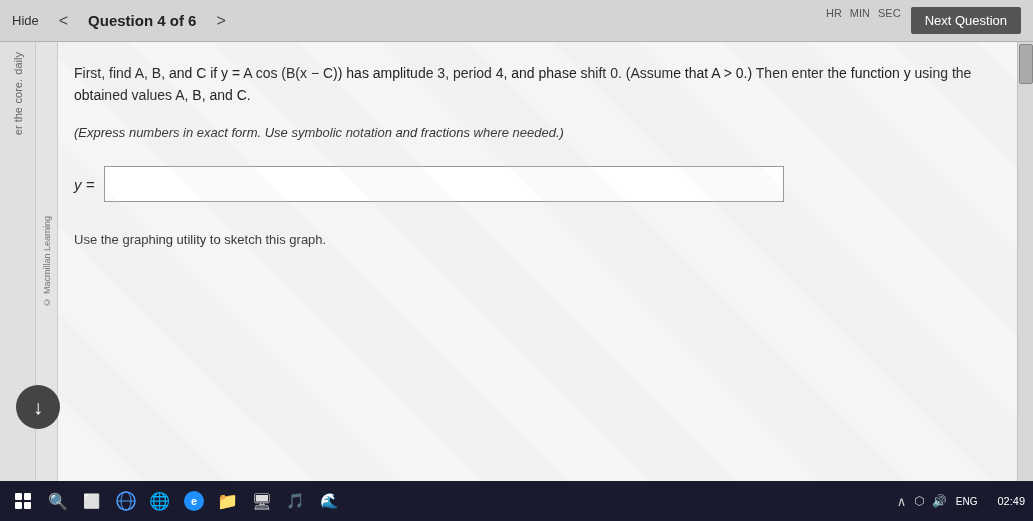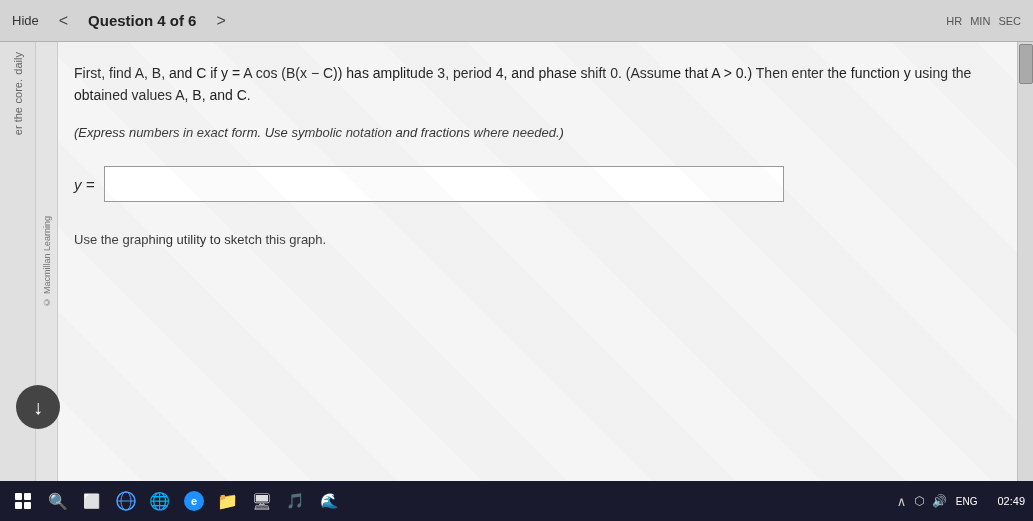--- a/index.html
+++ b/index.html
@@ -274,20 +274,21 @@
     <span class="nav-arrow">&lt;</span>
     <span class="question-counter">Question 4 of 6</span>
     <span class="nav-arrow">&gt;</span>
 
     <div class="top-bar-right">
       <div class="timer-labels">
         <span>HR</span>
         <span>MIN</span>
         <span>SEC</span>
       </div>
+      <button class="next-question-btn">Next Question</button>
     </div>
   </div>
 
   <div class="content-area">
 
     <div style="width:36px; background:#e0e0e0; border-right:1px solid #ccc; display:flex; flex-direction:column; align-items:center; padding-top:10px; font-size:11px; color:#666; gap:4px;">
       <span style="writing-mode:vertical-rl; transform:rotate(180deg); font-size:11px; color:#666;">daily</span>
       <span style="writing-mode:vertical-rl; transform:rotate(180deg); font-size:11px; color:#666;">core.</span>
       <span style="writing-mode:vertical-rl; transform:rotate(180deg); font-size:11px; color:#666;">er the</span>
     </div>

